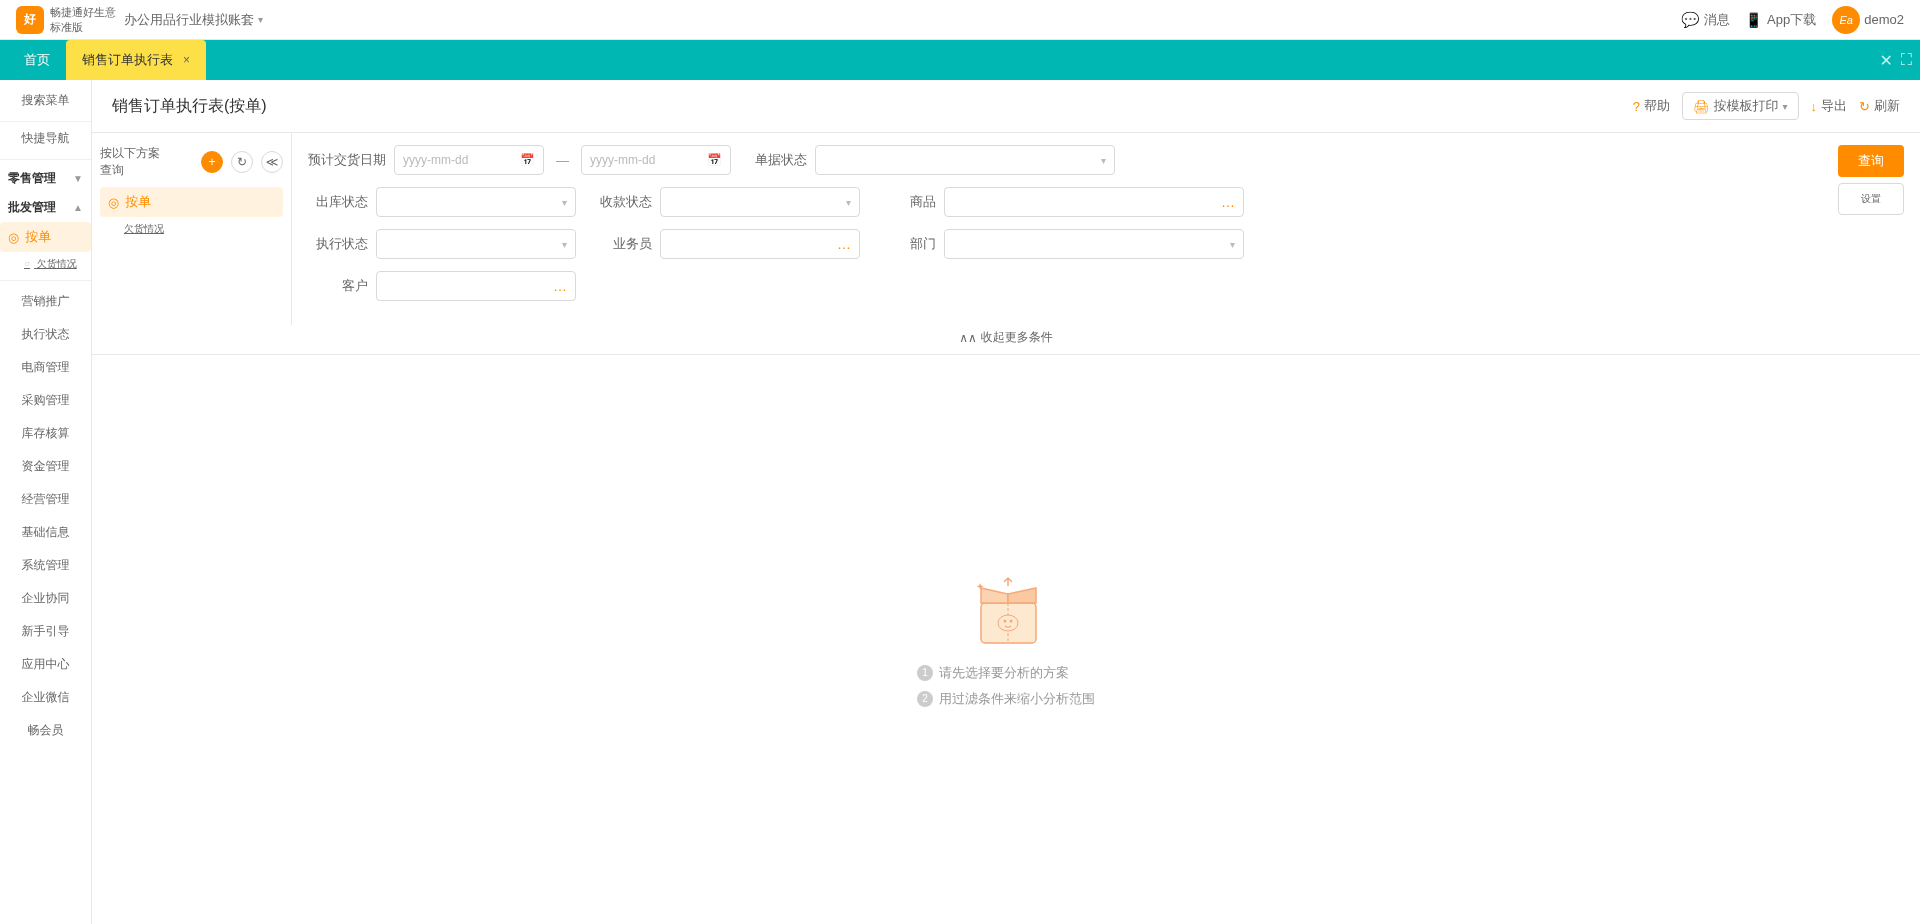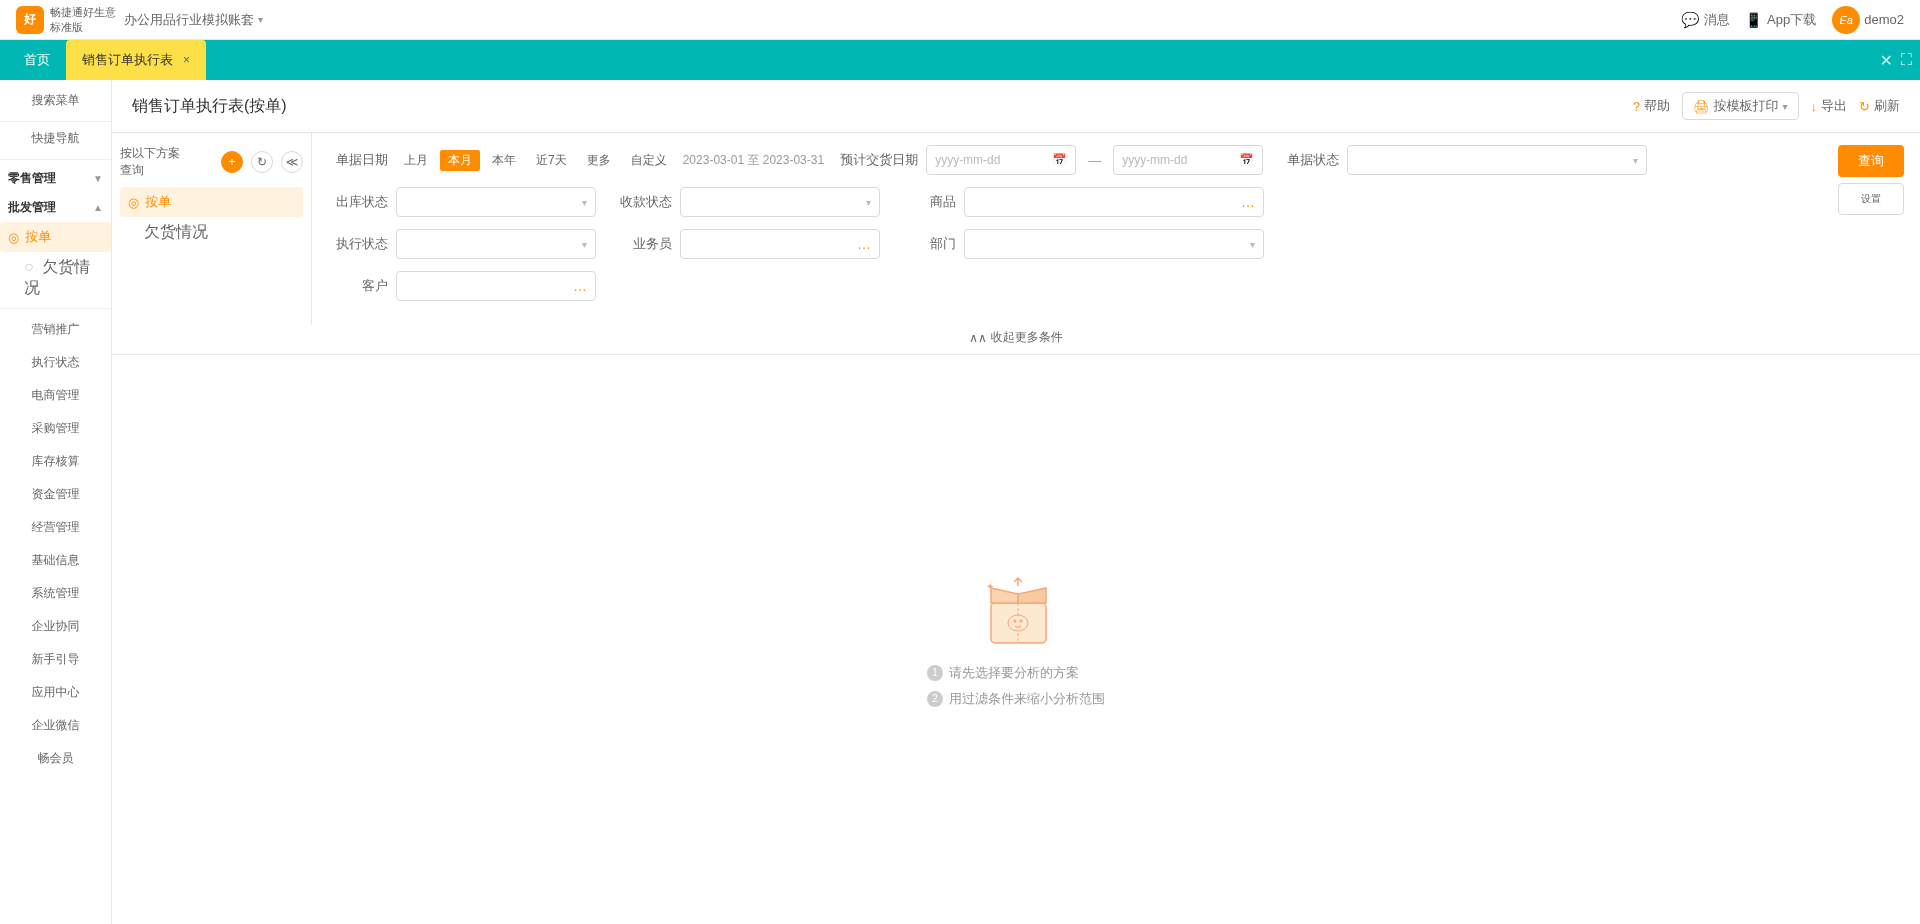--- a/index.html
+++ b/index.html
@@ -22,21 +22,21 @@
     .tab-item.active { background: #fde047; color: #333; border-radius: 4px 4px 0 0; }
     .tab-close { color: #666; font-size: 12px; cursor: pointer; margin-left: 4px; }
     .tab-home { color: #fff; }
     .tabbar-actions { margin-left: auto; display: flex; align-items: center; gap: 8px; }
     .tabbar-action-btn { color: rgba(255,255,255,0.8); cursor: pointer; font-size: 16px; }
 
     
     .main-layout { display: flex; flex: 1; overflow: hidden; }
 
     
-    .sidebar { width: 112px; background: #fff; border-right: 1px solid #e8e8e8; display: flex; flex-direction: column; overflow-y: auto; }
+    .sidebar { width: 92px; background: #fff; border-right: 1px solid #e8e8e8; display: flex; flex-direction: column; overflow-y: auto; }
     .sidebar-search { padding: 8px; border-bottom: 1px solid #f0f0f0; }
     .sidebar-search-text { font-size: 12px; color: #666; text-align: center; padding: 4px 0; cursor: pointer; }
     .sidebar-nav-item { padding: 8px 4px; text-align: center; font-size: 12px; color: #666; cursor: pointer; display: flex; flex-direction: column; align-items: center; gap: 2px; }
     .sidebar-section { padding: 6px 8px; font-size: 12px; color: #333; font-weight: 700; display: flex; align-items: center; justify-content: space-between; cursor: pointer; }
     .nav-divider { height: 1px; background: #f0f0f0; margin: 4px 0; }
     .collapse-icon { font-size: 10px; color: #999; }
 
     
     .content-area { flex: 1; display: flex; flex-direction: column; overflow: hidden; }
 
@@ -50,21 +50,21 @@
     
     .filter-panel { background: #fff; margin: 0; display: flex; }
     .filter-left { width: 200px; border-right: 1px solid #e8e8e8; padding: 12px 8px; flex-shrink: 0; }
     .filter-left-header { display: flex; align-items: center; justify-content: space-between; margin-bottom: 8px; font-size: 13px; color: #666; gap: 32px; }
     .filter-left-actions { display: flex; align-items: center; gap: 8px; }
     .filter-left-action { width: 22px; height: 22px; display: flex; align-items: center; justify-content: center; border-radius: 50%; border: 1px solid #d9d9d9; cursor: pointer; color: #666; font-size: 12px; }
     .filter-left-action.orange { background: #ff8c00; color: #fff; border-color: #ff8c00; }
     .scheme-item { display: flex; align-items: center; gap: 6px; padding: 6px 8px; border-radius: 4px; cursor: pointer; font-size: 13px; }
     .scheme-item.active { background: #fff3e0; color: #ff8c00; }
     .scheme-item .scheme-icon { color: #ff8c00; }
-    .sub-scheme-item { padding: 5px 8px 5px 24px; font-size: 16px; color: #666; cursor: pointer; }
+    .sub-scheme-item { padding: 5px 8px 5px 24px; font-size: 10px; color: #666; cursor: pointer; text-decoration: underline; }
 
     
     .filter-right { flex: 1; padding: 12px 16px; }
     .filter-row { display: flex; align-items: center; gap: 16px; margin-bottom: 12px; flex-wrap: wrap; }
     .filter-item { display: flex; align-items: center; gap: 8px; }
     .filter-label { font-size: 13px; color: #666; white-space: nowrap; min-width: 60px; text-align: right; }
 
     
     .date-filter { display: flex; align-items: center; gap: 4px; flex-wrap: wrap; }
     .date-tab { padding: 2px 8px; font-size: 12px; color: #666; cursor: pointer; border-radius: 2px; }
@@ -265,32 +265,20 @@
           <span>欠货情况</span>
         </div>
       </div>
 
       <div class="filter-right">
 
         <div style="display:flex; align-items:flex-start; gap:0;">
           <div style="flex:1;">
 
             <div class="filter-row">
-              <div class="filter-item">
-                <span class="filter-label">单据日期</span>
-                <div class="date-filter">
-                  <div class="date-tab">上月</div>
-                  <div class="date-tab active">本月</div>
-                  <div class="date-tab">本年</div>
-                  <div class="date-tab">近7天</div>
-                  <div class="date-tab">更多</div>
-                  <div class="date-tab">自定义</div>
-                  <span class="date-range">2023-03-01 至 2023-03-31</span>
-                </div>
-              </div>
 
               <div class="filter-item">
                 <span class="filter-label">预计交货日期</span>
                 <div class="filter-input-date">
                   <span style="color:#bbb; font-size:12px;">yyyy-mm-dd</span>
                   <span class="calendar-icon">📅</span>
                 </div>
                 <span class="date-separator">—</span>
                 <div class="filter-input-date">
                   <span style="color:#bbb; font-size:12px;">yyyy-mm-dd</span>

